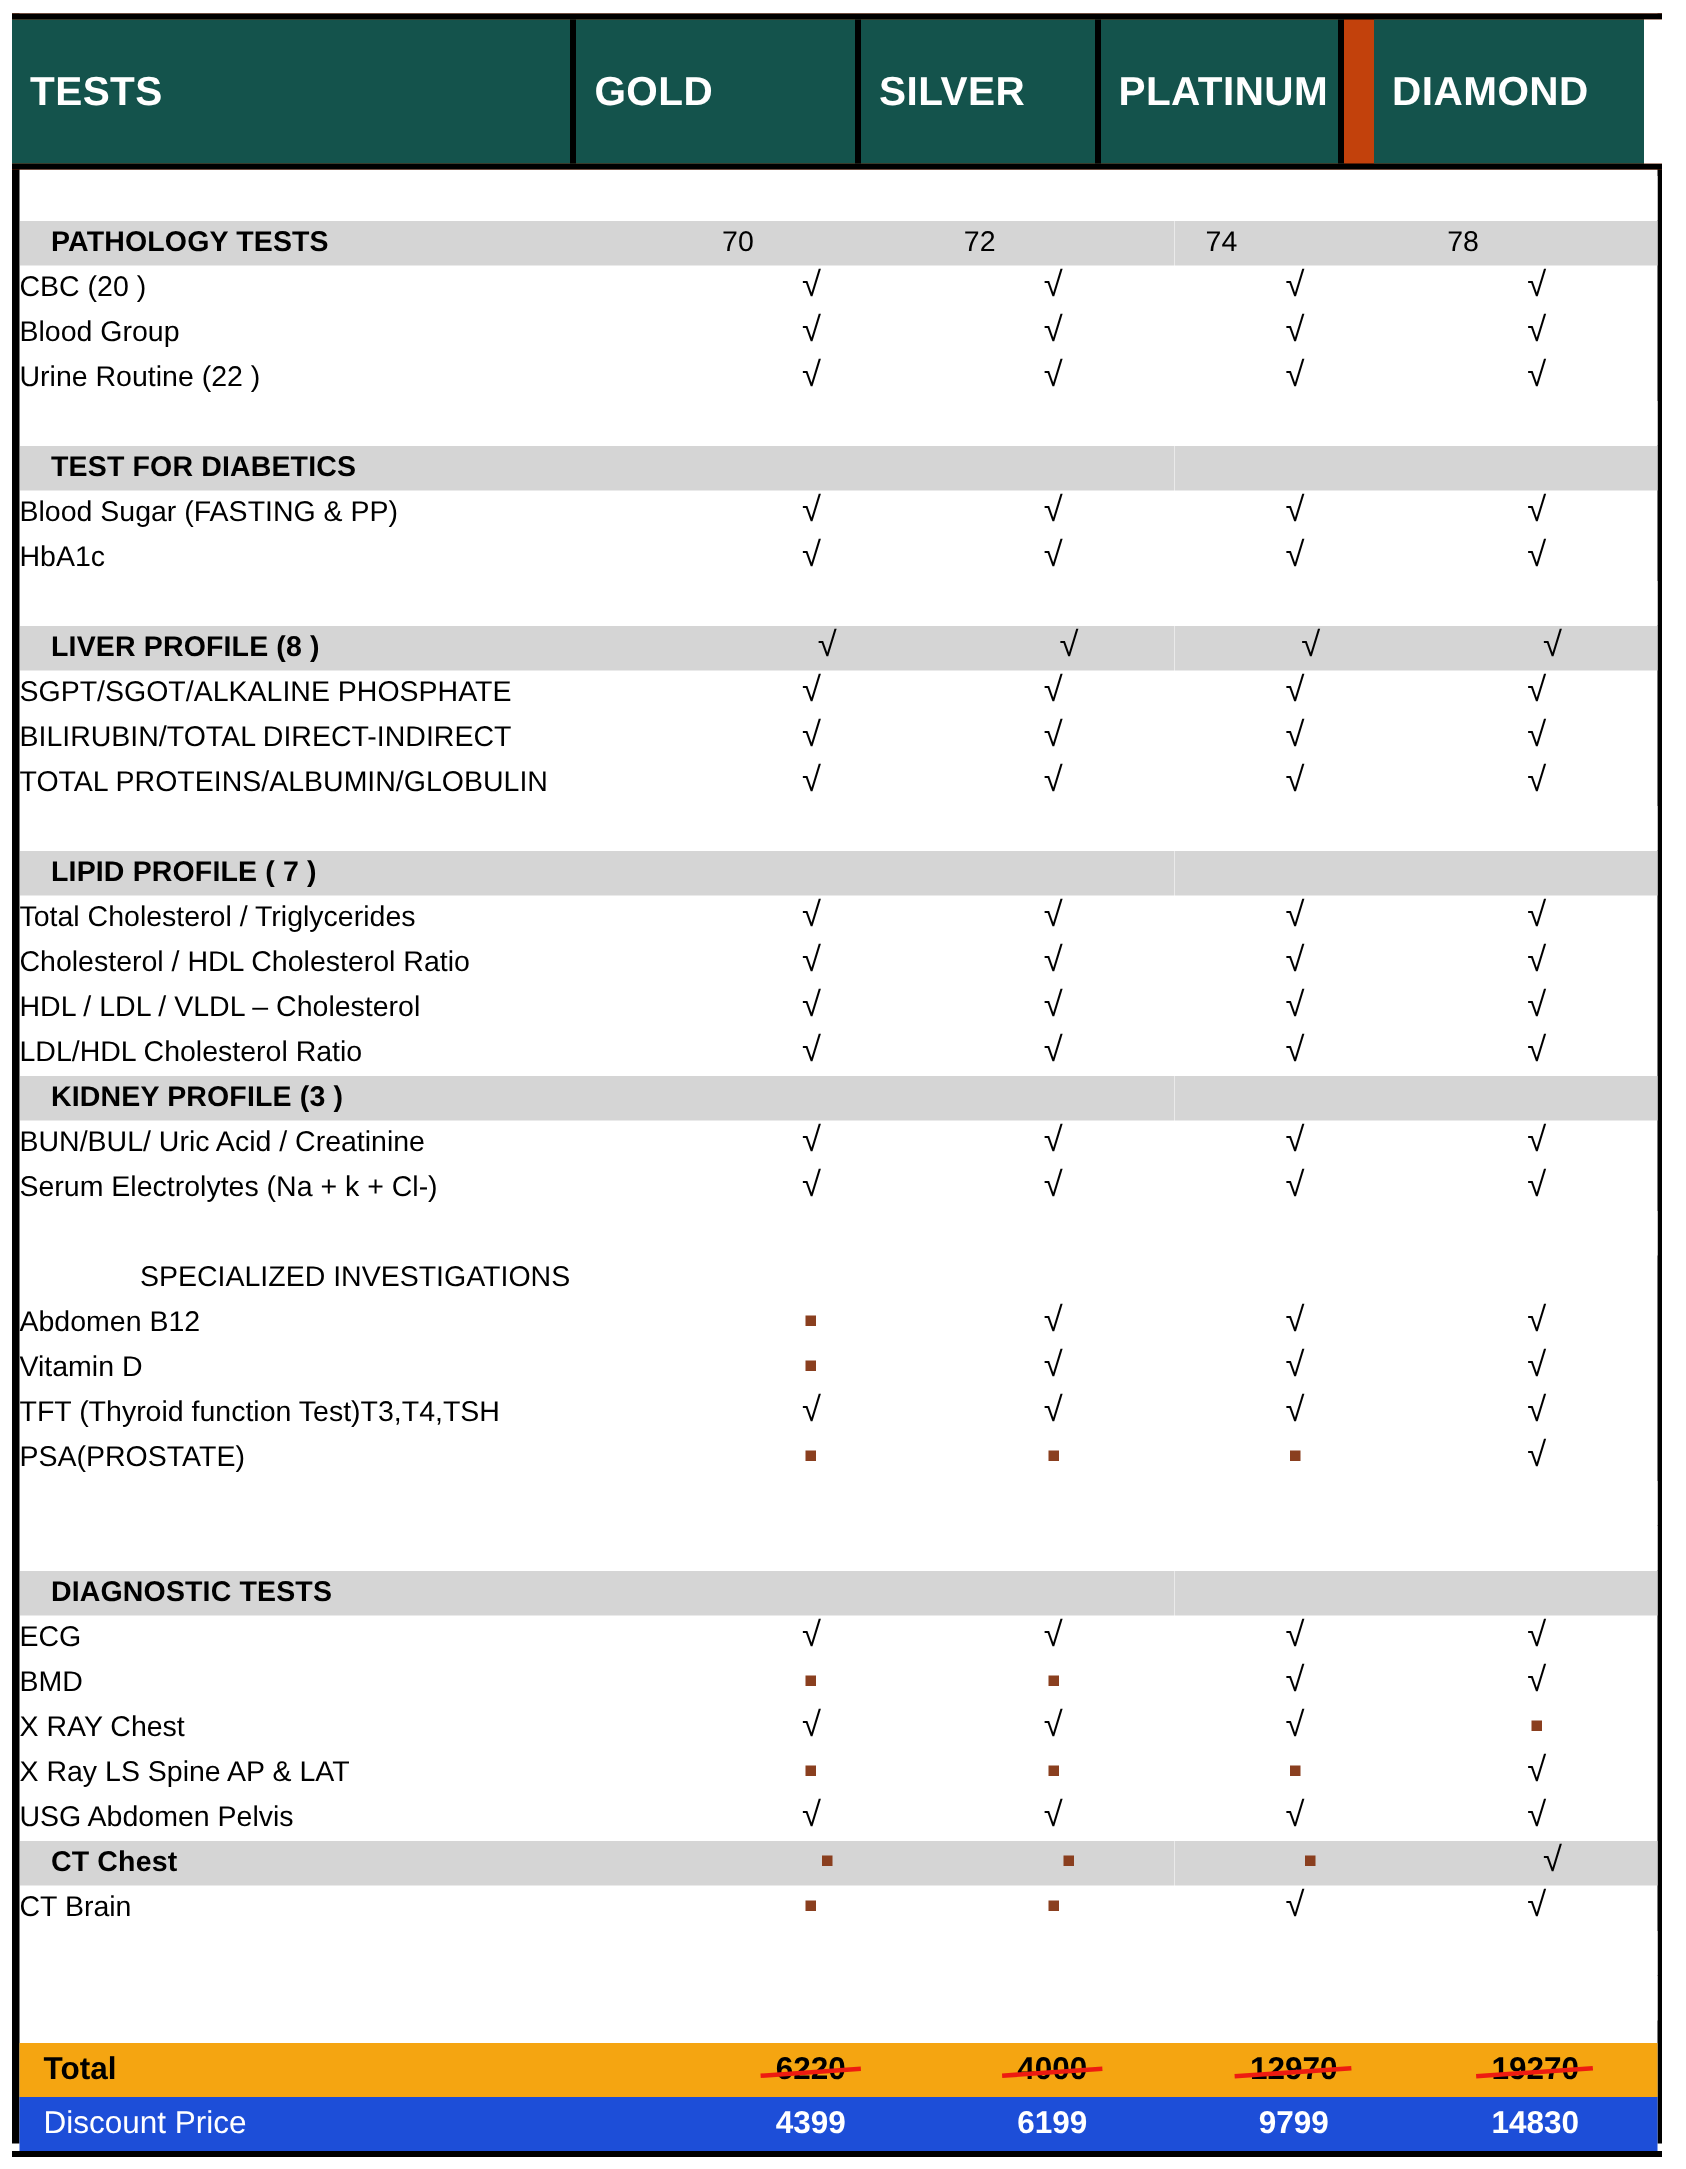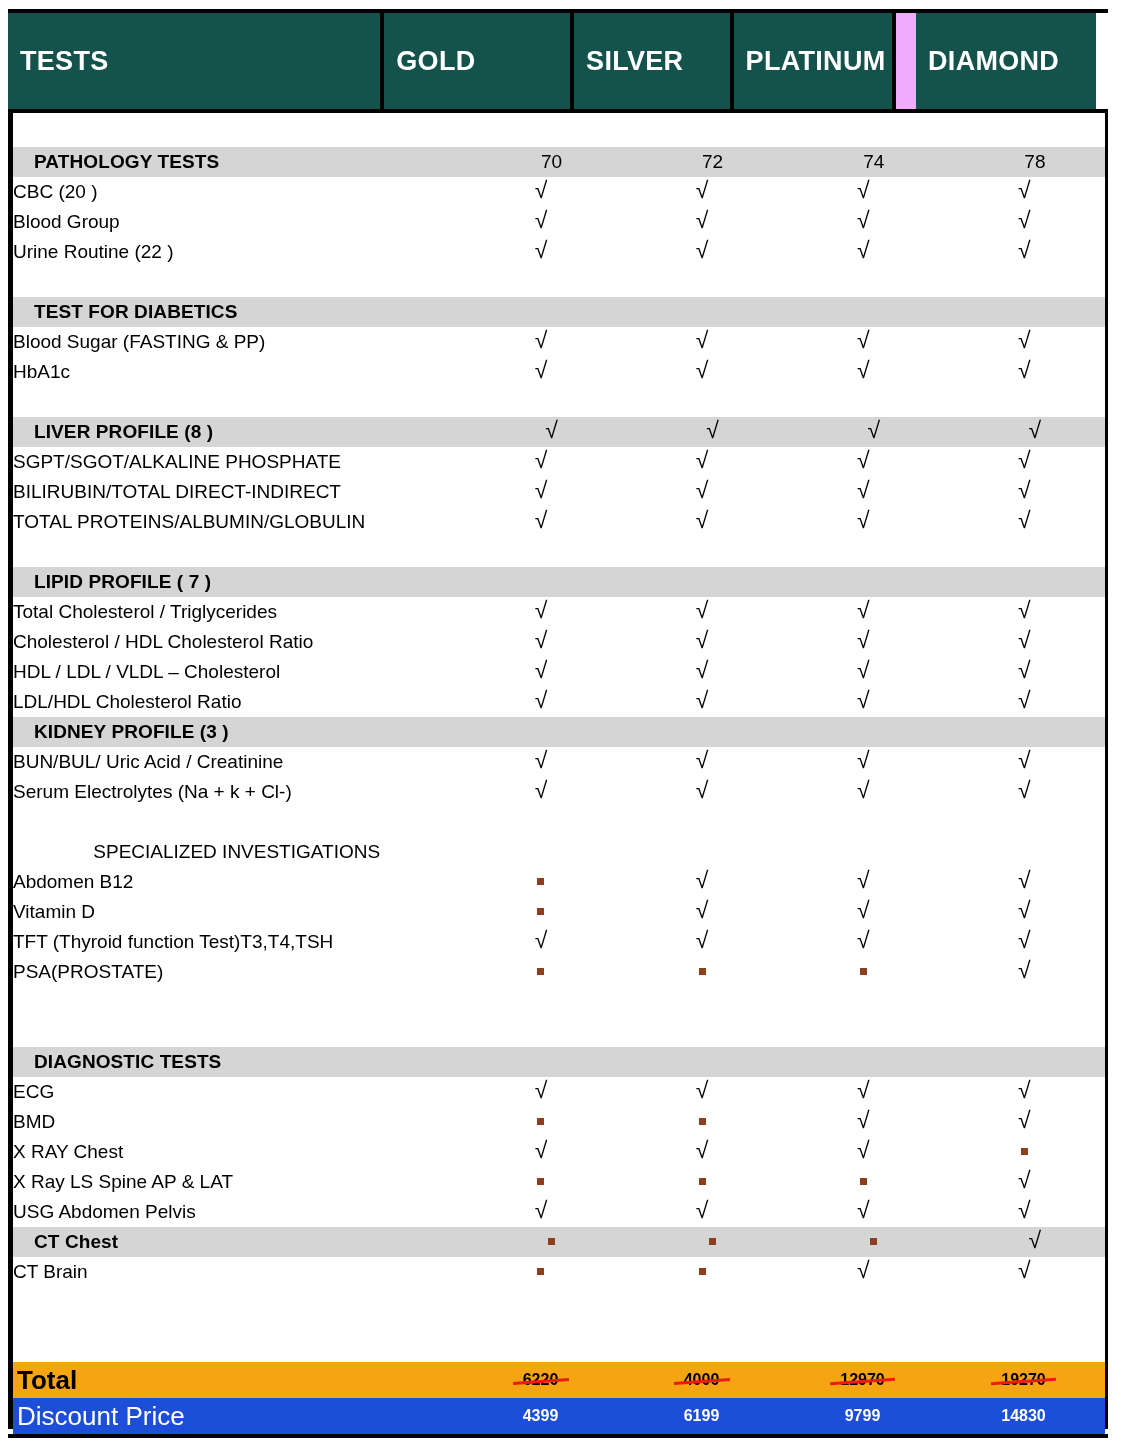--- a/index.html
+++ b/index.html
@@ -39,21 +39,21 @@
   .header-row {
     position: absolute;
     left: 8px;
     top: 9px;
     width: 1100px;
     height: 104px;
     box-sizing: border-box;
     border-top: 4px solid #000000;
     border-bottom: 4px solid #000000;
     display: flex;
-    background: #f0abfc;
+    background: #c2410c;
   }
   .hcell {
     background: #14534c;
     color: #ffffff;
     font-weight: bold;
     font-size: 27px;
     letter-spacing: 0.3px;
     display: flex;
     align-items: center;
     box-sizing: border-box;
@@ -101,21 +101,20 @@
 
   td.section {
     font-weight: bold;
     color: #14534c;
     font-size: 19px;
     letter-spacing: 0.1px;
     padding-left: 4px;
   }
 
   td.count {
-    text-align: center;
     color: #b04a27;
     font-size: 19px;
   }
 
   td.plainsection {
     padding-left: 4px;
     font-size: 19px;
     color: #000000;
     text-align: center;
   }
@@ -148,31 +147,31 @@
     height: 36px;
     background: #1d4ed8;
     display: flex;
     align-items: center;
     border-bottom: 4px solid #000000;
     box-sizing: content-box;
   }
   .f-label {
     width: 447px;
     box-sizing: border-box;
-    padding-left: 4px;
+    padding-left: 16px;
     font-weight: bold;
-    font-size: 26px;
+    font-size: 21px;
   }
   .total-row .f-label { color: #000000; }
   .discount-row .f-label { color: #ffffff; font-weight: normal; }
   .f-val {
     width: 161px;
     text-align: center;
     font-weight: bold;
-    font-size: 16px;
+    font-size: 21px;
     position: relative;
   }
   .total-row .f-val { color: #000000; }
   .discount-row .f-val { color: #ffffff; }
   .strike {
     position: relative;
     display: inline-block;
     padding: 0 10px;
   }
   .strike::after {

